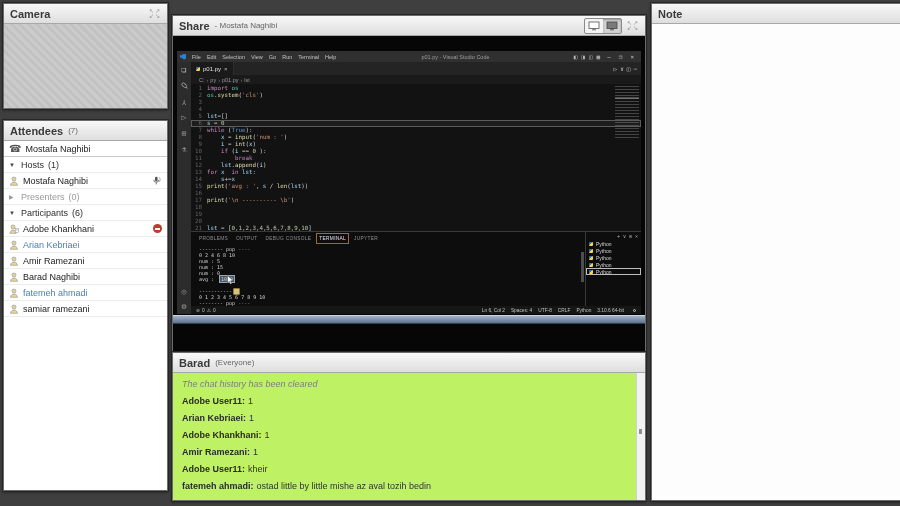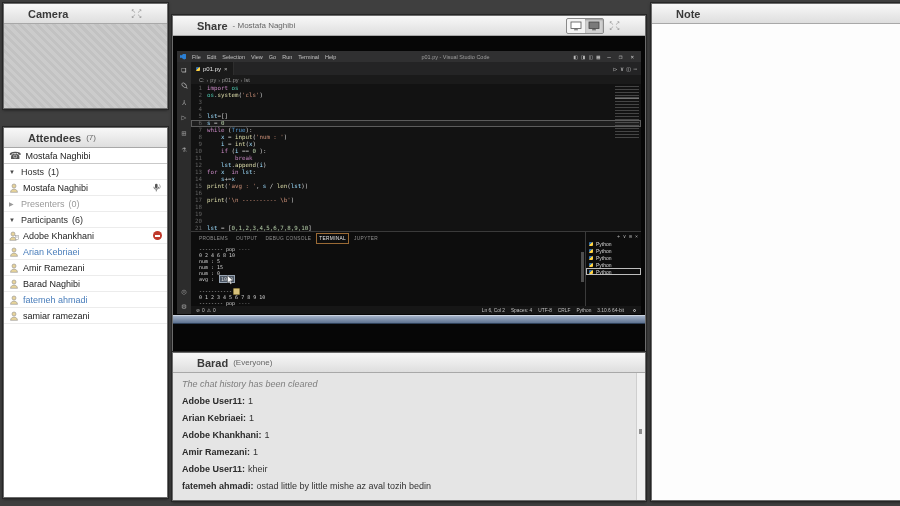--- a/index.html
+++ b/index.html
@@ -1,34 +1,34 @@
 <!DOCTYPE html>
 <html><head>
 <meta charset="utf-8">
 <style>
   * { margin:0; padding:0; box-sizing:border-box; }
   html,body { width:900px; height:506px; }
   body { background:#3f3f3f; font-family:"Liberation Sans",sans-serif; position:relative; overflow:hidden; }
 
   
   .pod { position:absolute; background:#fff; border:1px solid #6b6b6b; box-shadow:0 0 0 1px #262626, 0 1px 3px rgba(0,0,0,.6); display:flex; flex-direction:column; }
-  .pod-header { height:20px; flex:0 0 20px; background:linear-gradient(#f8f8f8,#dedede); border-bottom:1px solid #a8a8a8; display:flex; align-items:center; padding:0 24px; gap:5px; }
+  .pod-header { height:20px; flex:0 0 20px; background:linear-gradient(#f8f8f8,#dedede); border-bottom:1px solid #a8a8a8; display:flex; align-items:center; padding:0 6px; gap:5px; }
   .pod-title { font-weight:bold; font-size:11px; color:#3a3a3a; }
   .pod-sub { font-size:8px; color:#666; }
   .spacer { flex:1; }
   .fs-icon { display:grid; grid-template-columns:6px 6px; font-size:6px; line-height:5px; color:#8a8a8a; cursor:pointer; }
   .striped-dark { background:repeating-linear-gradient(45deg,#cbcbcb 0 3px,#c2c2c2 3px 6px); }
   .striped-light { background:repeating-linear-gradient(45deg,#ececec 0 3px,#e4e4e4 3px 6px); }
 
   
   #camera { left:3px; top:3px; width:165px; height:106px; }
   #camera .cam-body { flex:1; }
 
   
-  #attendees { left:3px; top:127px; width:165px; height:371px; }
+  #attendees { left:3px; top:120px; width:165px; height:371px; }
   .att-row { height:16px; display:flex; align-items:center; gap:4px; padding:0 5px; border-bottom:1px solid #ececec; font-size:9px; color:#222; background:#fff; }
   .att-row.divider { border-bottom:1px solid #c9c9c9; }
   .tri { font-size:6px; color:#4a4a4a; width:8px; }
   .tri.muted { color:#9a9a9a; }
   .sec-label { font-size:9px; color:#2e2e2e; }
   .sec-label.muted { color:#9a9a9a; }
   .att-name { font-size:9px; color:#222; }
   .att-name.link { color:#4a7ebb; }
   .phone { font-size:10px; color:#555; line-height:10px; }
   .dnd { width:9px; height:9px; border-radius:50%; background:#c0392b; position:relative; }
@@ -98,21 +98,21 @@
 
   .statusbar { height:8px; flex:0 0 8px; background:#161616; display:flex; align-items:center; font-size:4.8px; color:#c2c2c2; padding:0 5px; gap:3px; font-family:"Liberation Sans",sans-serif; }
   .st-left { display:flex; gap:2px; align-items:center; }
   .st-item { margin-left:6px; }
   .bell { width:3px; height:3px; border:1px solid #c2c2c2; border-radius:50%; margin-left:6px; }
 
   .taskstrip { position:absolute; left:0; width:100%; top:279px; height:9px; background:linear-gradient(#a3b2c8,#5e7290); border-top:1px solid #ccd4e0; border-bottom:1px solid #2e4058; }
 
   
   #chat { left:172px; top:352px; width:474px; height:149px; }
-  .chat-body { flex:1; position:relative; background:#e5e5e5; padding:6px 18px 4px 9px; overflow:hidden; }
+  .chat-body { flex:1; position:relative; background:#bef264; padding:6px 18px 4px 9px; overflow:hidden; }
   .chat-sys { font-size:9px; font-style:italic; color:#7d7d7d; margin-bottom:7px; }
   .chat-msg { font-size:9px; color:#333; margin-bottom:7px; }
   .chat-msg .nm { font-weight:bold; color:#2b2b2b; margin-right:3px; }
   .chat-scroll { position:absolute; right:0; top:0; bottom:0; width:9px; background:#f2f2f2; border-left:1px solid #cfcfcf; }
   .chat-thumb { position:absolute; right:3px; top:44%; width:3px; height:5px; background:#8f8f8f; }
 
   
   #note { left:651px; top:3px; width:294px; height:498px; }
   .note-body { flex:1; background:#fdfdfd; }
 

